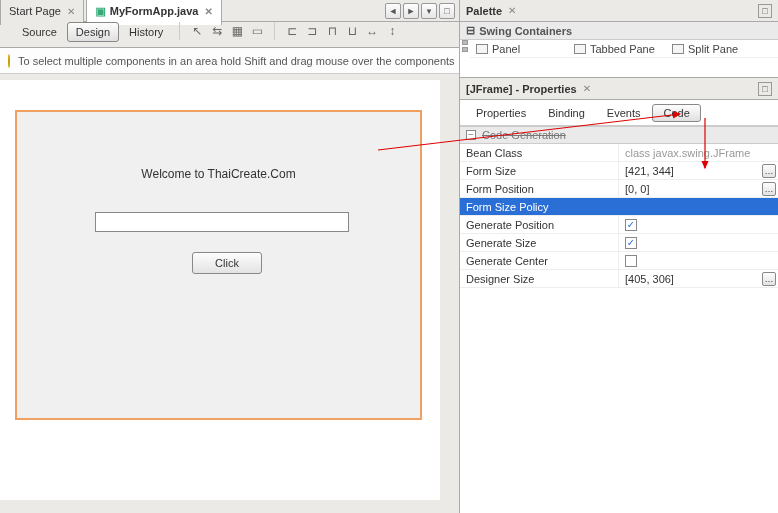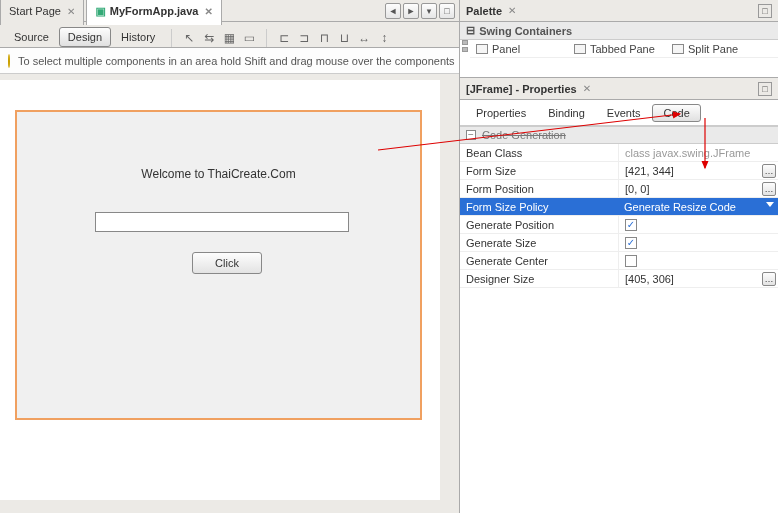--- a/index.html
+++ b/index.html
@@ -14,21 +14,21 @@
     position: relative;
     color: #333;
   }
   .editor { position:absolute; left:0; top:0; width:460px; height:513px; border-right:1px solid #aaa; background:#eceae6; }
   .tabs-row { display:flex; align-items:center; height:22px; background:#eceae6; border-bottom:1px solid #aaa; }
   .tab { height:28px; padding:0 8px; display:flex; align-items:center; border:1px solid #aaa; border-bottom:none; margin-right:2px; background:#eceae6; font-size:11px; color:#333; border-radius:2px 2px 0 0; }
   .tab.active { background:#fff; font-weight:bold; }
   .tab-close { margin-left:6px; color:#888; font-size:10px; }
   .tab-icons { margin-left:auto; display:flex; gap:2px; padding-right:4px; }
   .icon-btn { width:16px; height:16px; border:1px solid #999; background:linear-gradient(#fdfdfd,#e6e6e6); display:flex; align-items:center; justify-content:center; font-size:9px; color:#555; border-radius:2px; }
-  .mode-row { display:flex; align-items:flex-end; height:26px; background:#eceae6; border-bottom:1px solid #aaa; padding:0 6px; gap:2px; }
+  .mode-row { display:flex; align-items:flex-start; height:26px; background:#eceae6; border-bottom:1px solid #aaa; padding:0 14px; gap:2px; }
   .mode-btn { padding:2px 8px; border:none; background:transparent; font-size:11px; color:#333; height:20px; display:flex; align-items:center; border-radius:3px; }
   .mode-btn.active { border:1px solid #888; background:linear-gradient(#fdfdfd,#e0e0e0); }
   .mode-sep { width:1px; height:18px; background:#ccc; margin:0 6px; }
   .tool-icon { width:18px; height:18px; display:inline-flex; align-items:center; justify-content:center; color:#666; font-size:12px; }
   .hint-bar { display:flex; align-items:center; height:26px; background:#fdfdfd; border-bottom:1px solid #ccc; padding:0 8px; gap:8px; color:#555; font-size:11px; overflow:hidden; white-space:nowrap; }
   .bulb { width:14px; height:14px; background:#ffd54a; border-radius:50%; border:1px solid #caa000; }
   .canvas { position:absolute; left:8; top:80px; width:440px; height:420px; background:#ffffff; }
   .form-frame { position:absolute; left:15px; top:110px; width:407px; height:310px; border:2px solid #f0a060; background:#f0f0f0; }
   .form-label { position:absolute; left:0; top:55px; width:100%; text-align:center; font-size:12px; color:#333; }
   .form-input { position:absolute; left:78px; top:100px; width:254px; height:20px; border:1px solid #888; background:#fff; }
@@ -183,24 +183,20 @@
       </div>
       <div class="prop-row">
         <div class="prop-name">Form Position</div>
         <div class="prop-val">
             <span>[0, 0]</span>
             <div class="dots">…</div>
           </div>
       </div>
       <div class="prop-row sel">
         <div class="prop-name">Form Size Policy</div>
-        <div class="prop-val">
-            <span>Generate Resize Code</span>
-            <div class="dropdown-arrow"></div>
-          </div>
       </div>
       <div class="prop-row">
         <div class="prop-name">Generate Position</div>
         <div class="prop-val">
             <div class="chk">✓</div>
           </div>
       </div>
       <div class="prop-row">
         <div class="prop-name">Generate Size</div>
         <div class="prop-val">

